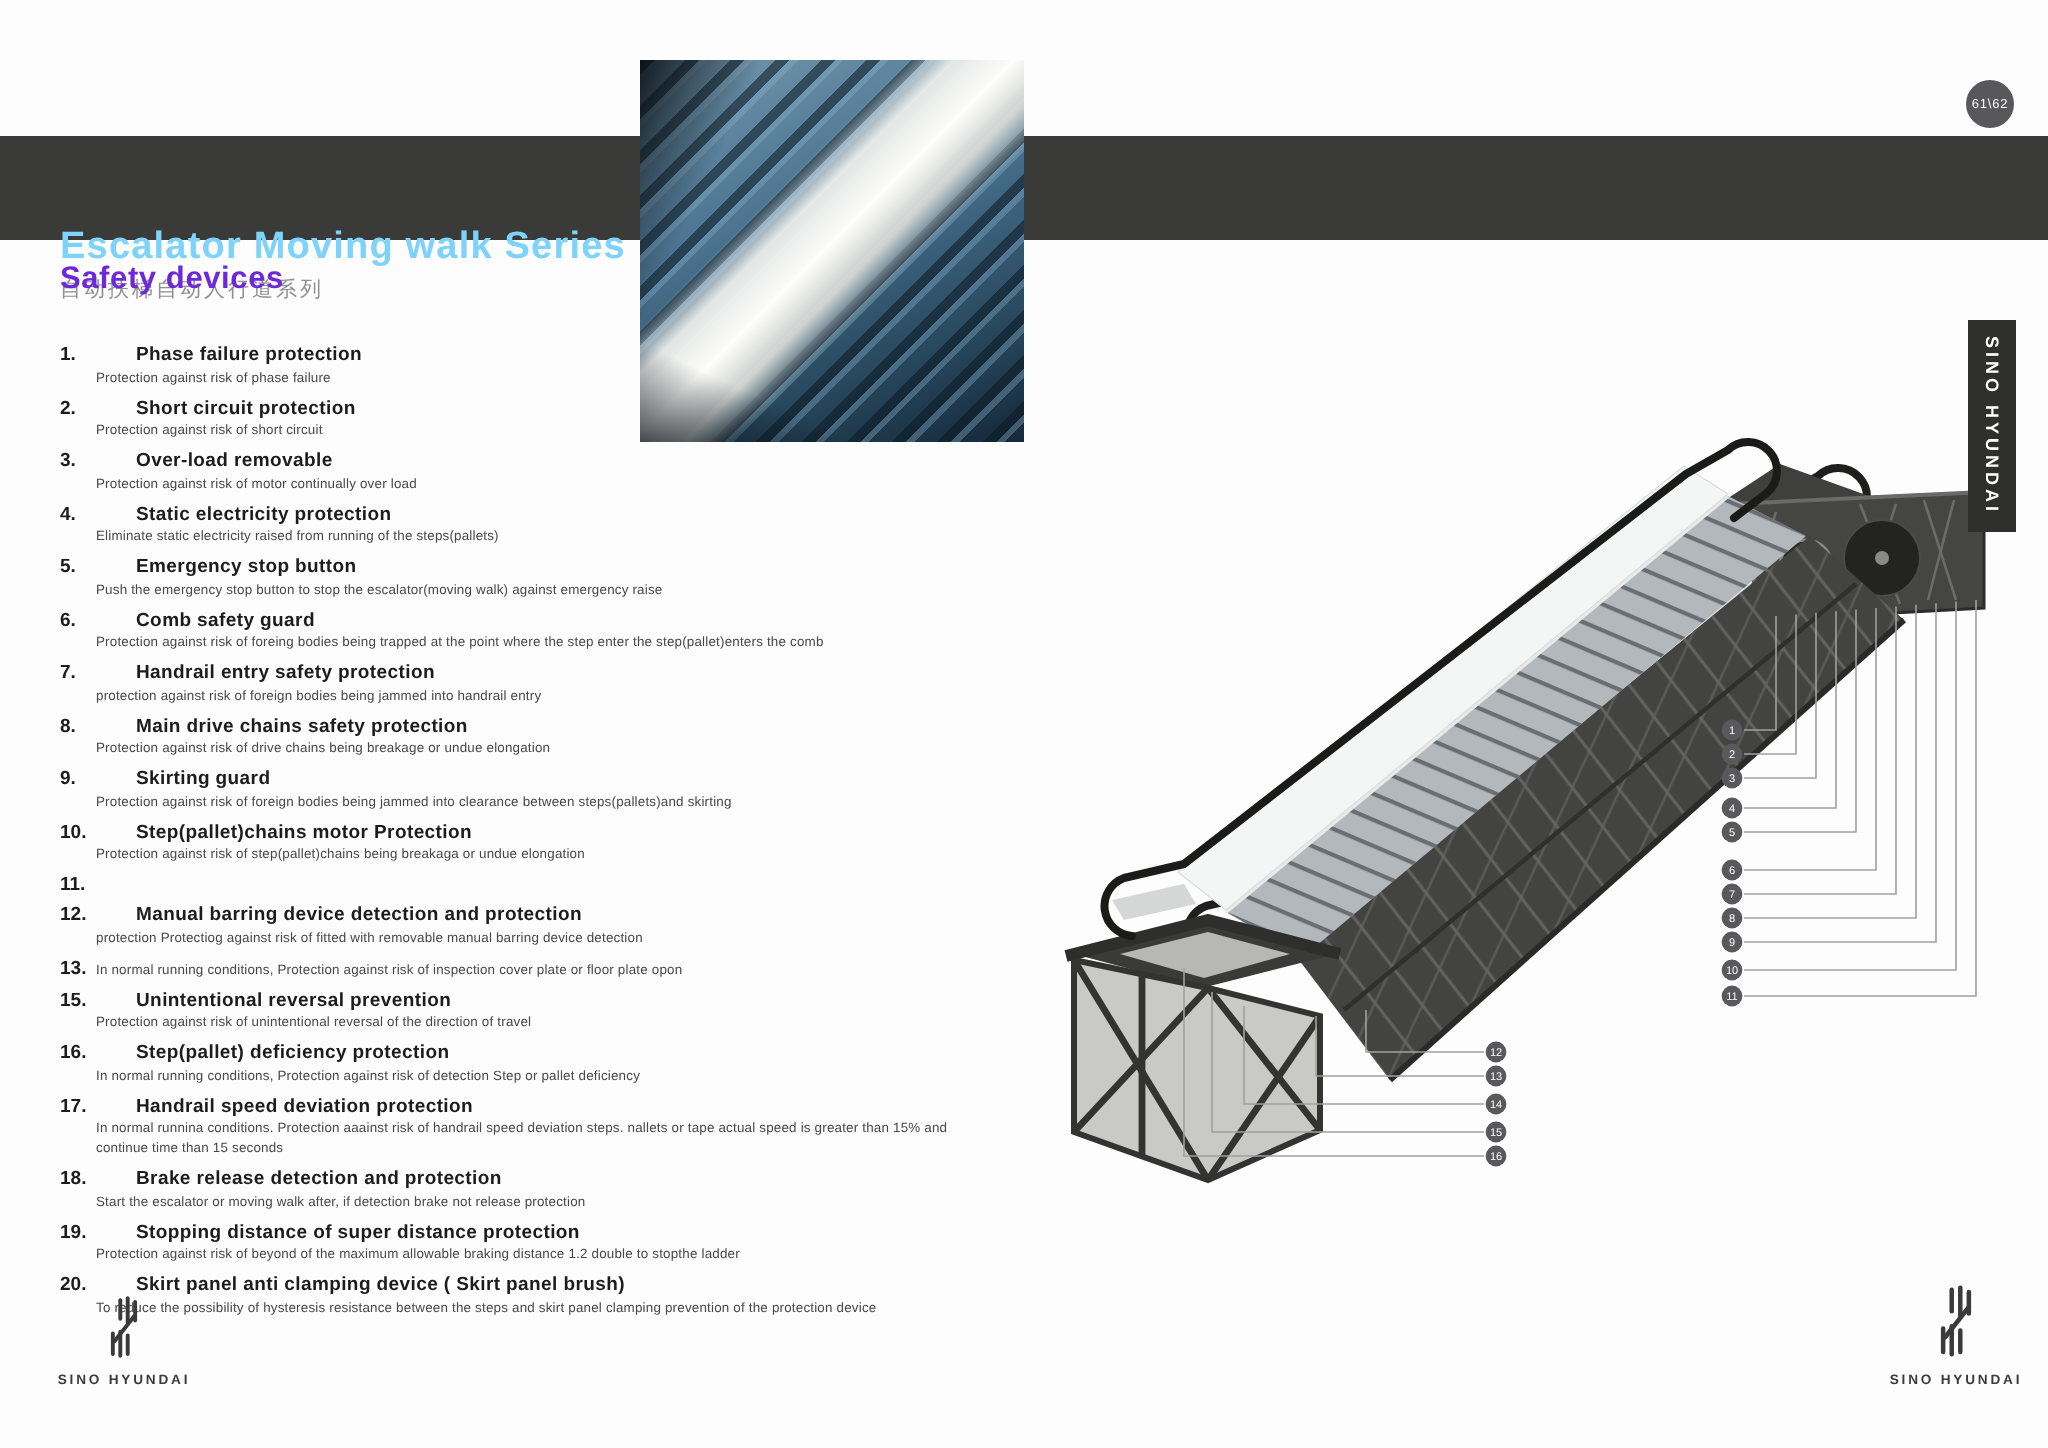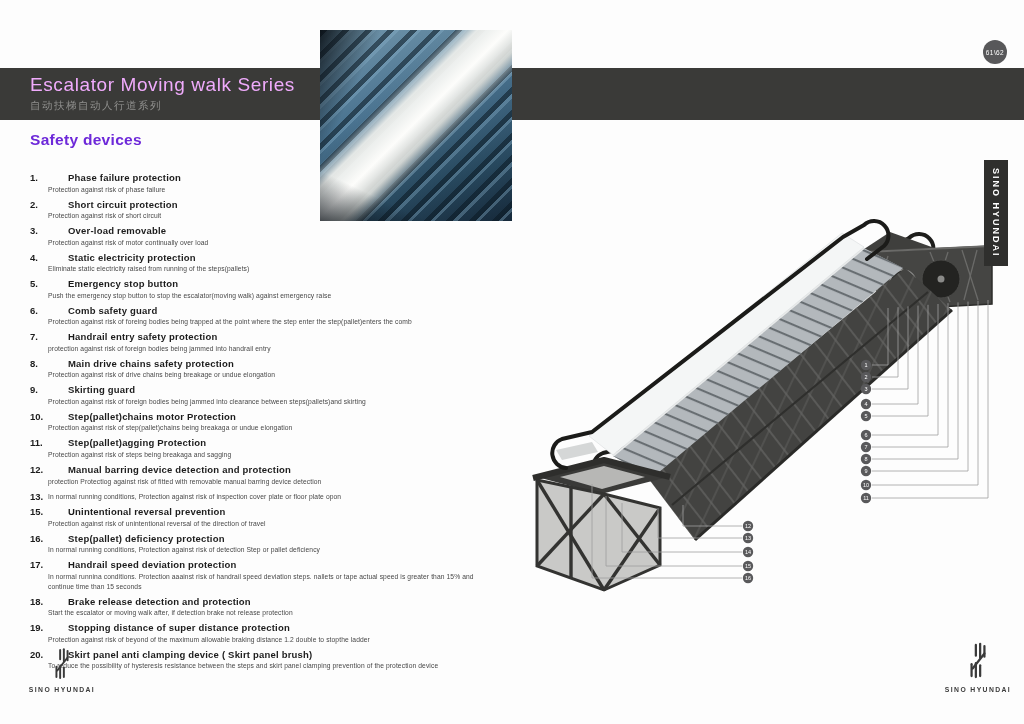--- a/index.html
+++ b/index.html
@@ -3,21 +3,21 @@
 <meta charset="utf-8">
 <style>
   html,body { margin:0; padding:0; background:#ffffff; }
   .page { position:relative; width:1024px; height:724px; background:#fdfdfd;
           font-family:"Liberation Sans", sans-serif; overflow:hidden; }
 
   
   .header-band { position:absolute; left:0; top:68px; width:1024px; height:52px;
                  background:#3a3a38; }
   .header-inner { position:absolute; left:30px; top:6px; }
-  .header-title { font-size:19px; font-weight:normal; color:#f0abfc; letter-spacing:.6px; }
+  .header-title { font-size:19px; font-weight:bold; color:#7dd3fc; letter-spacing:.6px;margin-top:39px; }
   .header-sub   { font-size:10.5px; color:#8f8f8d; letter-spacing:1.5px; margin-top:3px; }
 
   
   .photo { position:absolute; left:320px; top:30px; width:192px; height:191px; z-index:5;
     background:
       linear-gradient(115deg, rgba(8,14,20,.92), rgba(8,14,20,0) 22%),
       linear-gradient(25deg, rgba(8,14,20,.75), rgba(8,14,20,0) 18%),
       linear-gradient(135deg, rgba(0,0,0,0) 35%, rgba(236,238,235,.95) 41%, #fdfdfb 49%, rgba(216,218,214,.92) 56%, rgba(0,0,0,0) 62%),
       repeating-linear-gradient(135deg, rgba(10,24,34,.55) 0 5px, rgba(140,180,205,.35) 5px 8px, rgba(10,24,34,0) 8px 16px),
       linear-gradient(160deg, #7397ac, #4a7390 40%, #28495f 75%, #16293a);
@@ -150,24 +150,20 @@
     <div class="item">
       <span class="num">10.</span>
       <span class="body">
         <span class="title">Step(pallet)chains motor Protection</span>
         <span class="desc">Protection against risk of step(pallet)chains being breakaga or undue elongation</span>
       </span>
     </div>
 
     <div class="item">
       <span class="num">11.</span>
-      <span class="body">
-        <span class="title">Step(pallet)agging Protection</span>
-        <span class="desc">Protection against risk of steps being breakaga and sagging</span>
-      </span>
     </div>
 
     <div class="item">
       <span class="num">12.</span>
       <span class="body">
         <span class="title">Manual barring device detection and protection</span>
         <span class="desc">protection Protectiog against risk of fitted with removable manual barring device detection</span>
       </span>
     </div>
 

